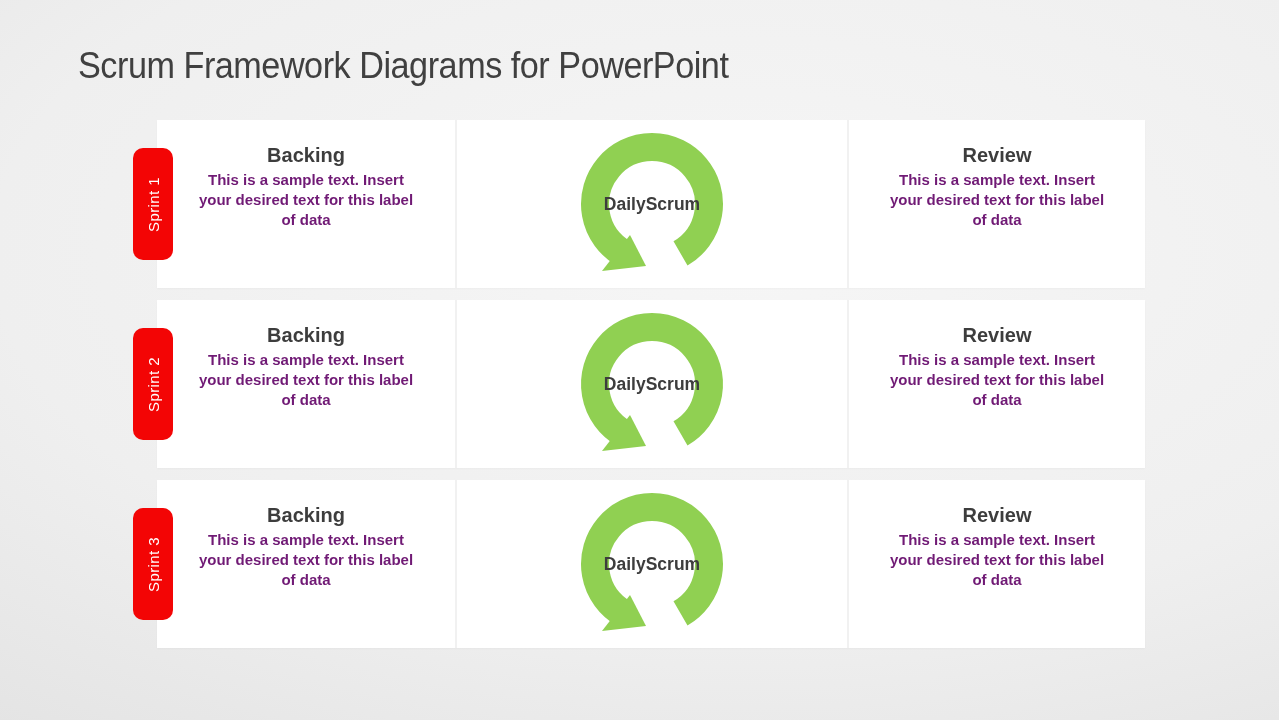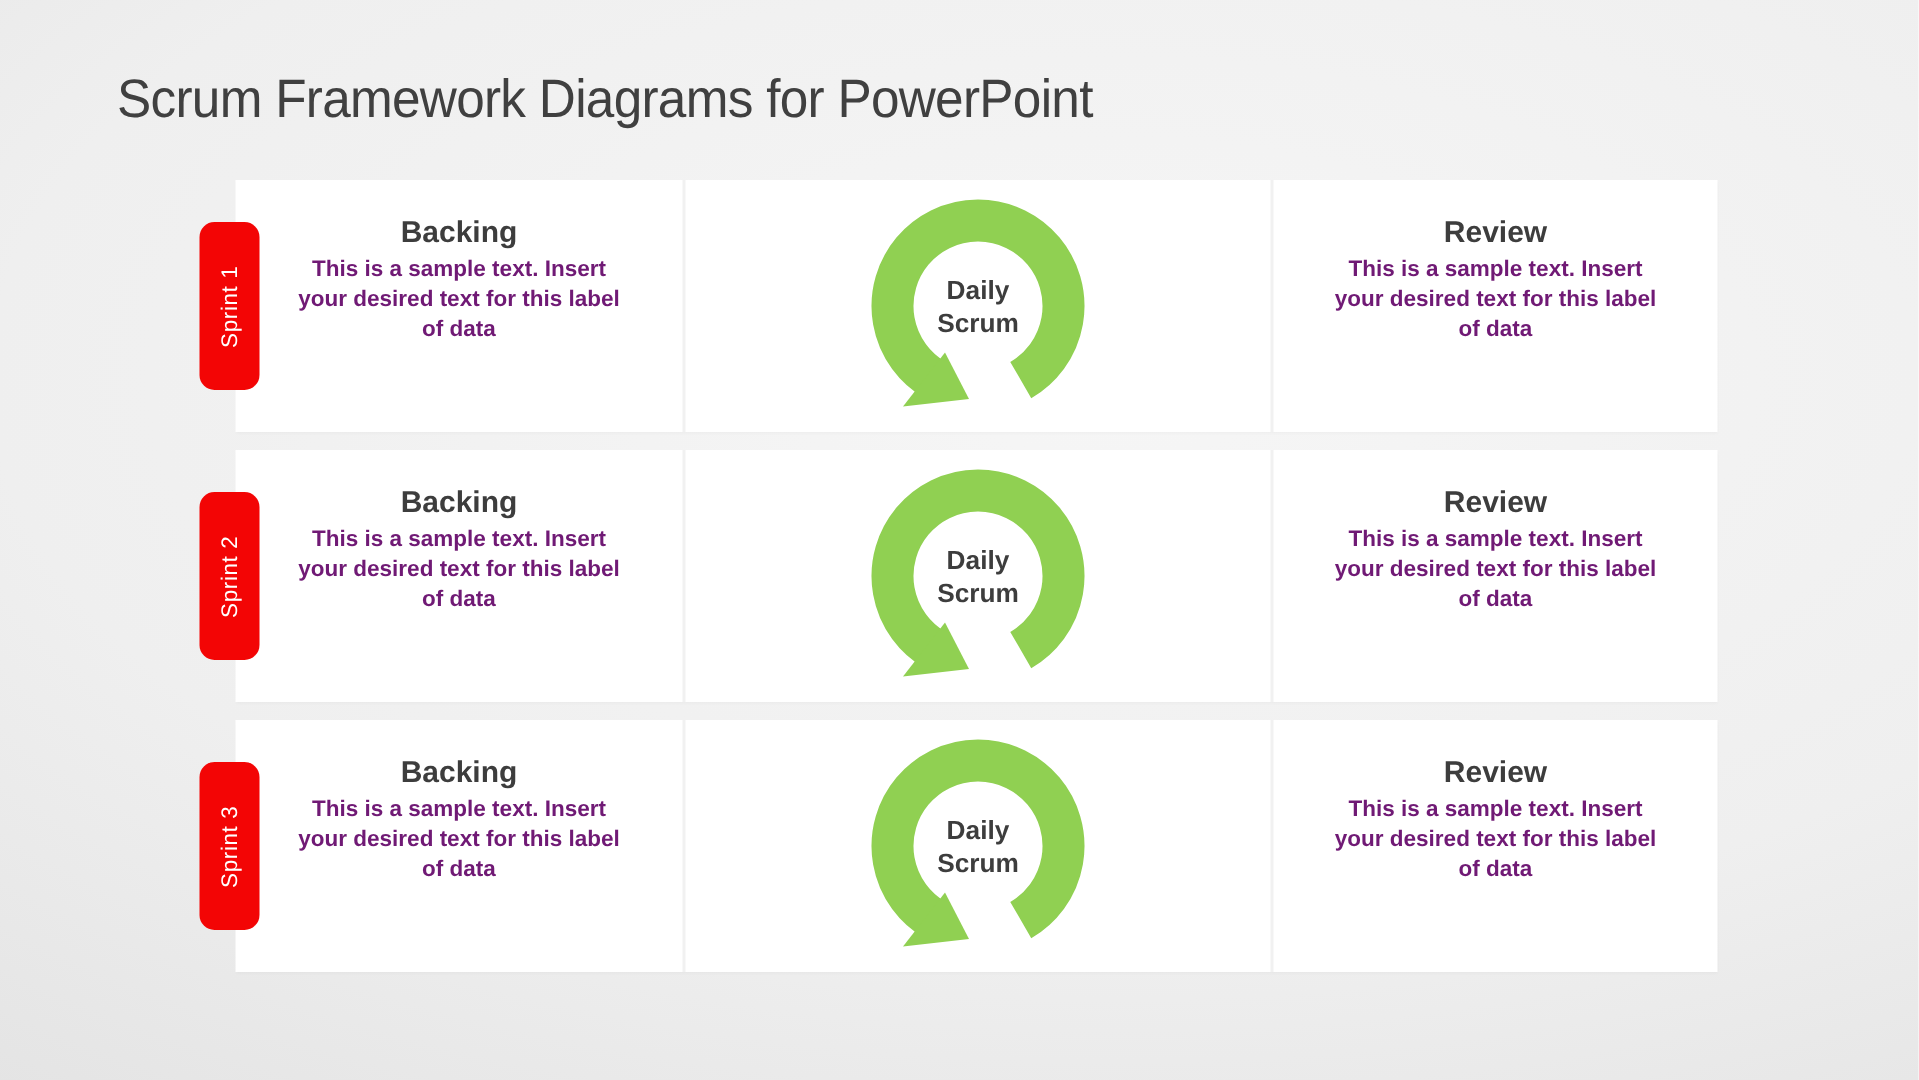--- a/index.html
+++ b/index.html
@@ -43,21 +43,21 @@
   .cell-heading { font-size: 20px; line-height: 27px; color: #3d3d3d; }
   .cell-body { margin-top: 1px; font-size: 15px; line-height: 20px; color: #701a75; }
   .cell-body div { white-space: nowrap; }
   .loop-wrap {
     position: absolute; left: 50%; top: 50%;
     transform: translate(-50%, -50%);
     width: 150px; height: 150px;
   }
   .loop-label {
     position: absolute; left: 0; top: 0; right: 0; bottom: 0;
-    display: flex; flex-direction: column; align-items: center; justify-content: center;
+    display: flex; flex-direction: row; align-items: center; justify-content: center;
     font-size: 17.5px; line-height: 22px; color: #3d3d3d;
   }
 </style>
 </head>
 <body>
 
 <div class="slide-title">Scrum Framework Diagrams for PowerPoint</div>
 
 <div class="rows">
 

